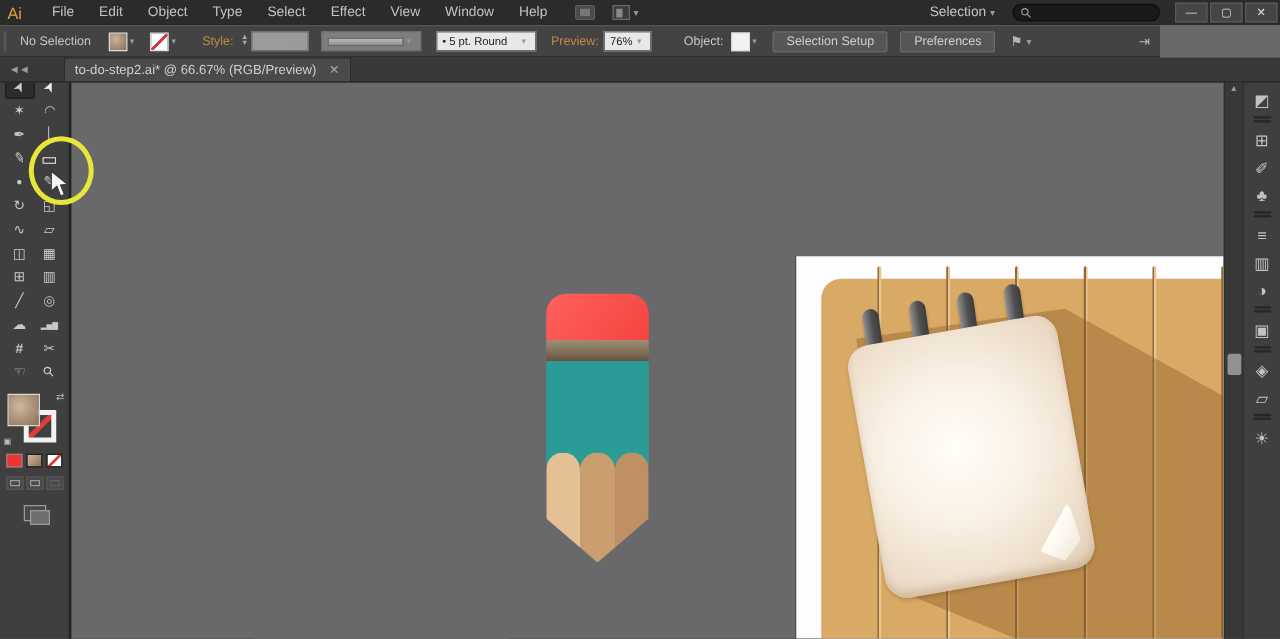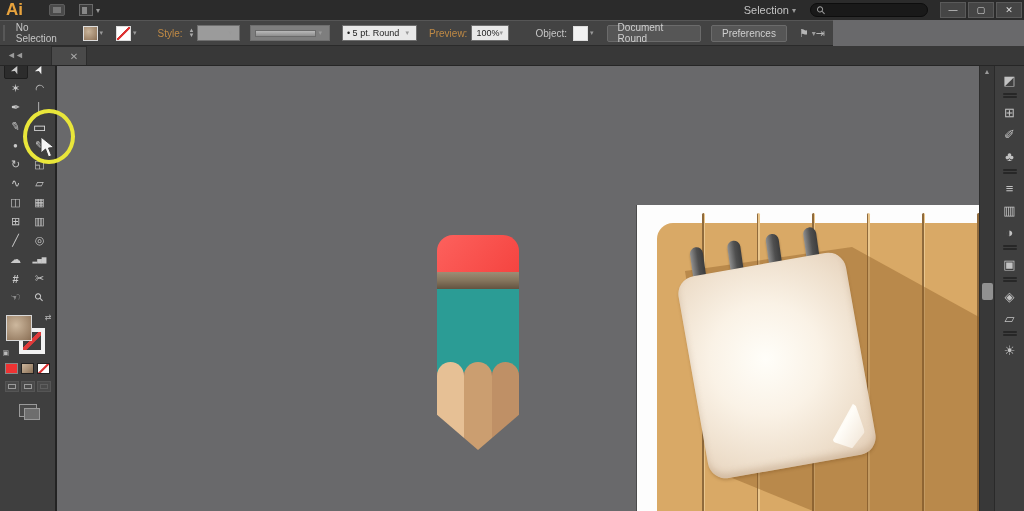--- a/index.html
+++ b/index.html
@@ -3,41 +3,41 @@
 <meta charset="utf-8">
 <style>
   * { box-sizing: border-box; margin: 0; padding: 0; }
   html,body { width:1024px; height:511px; overflow:hidden; background:#222;
     font-family:"Liberation Sans", sans-serif; }
   #app { position:relative; width:1024px; height:511px; background:var(--canvas); }
 
   
   .menubar { position:absolute; left:0; top:0; width:1024px; height:20px;
     background:var(--menubar); display:flex; align-items:center; z-index:10; }
-  .ai-logo { color:var(--logoOrange); font-weight:bold; font-size:17px; margin:0 14px 0 6px; }
+  .ai-logo { color:var(--logoOrange); font-weight:normal; font-size:13px; margin:0 14px 0 6px; }
   .menu-item { color:#c3c3c3; font-size:11px; padding:0 10px; line-height:20px; }
   .mb-icon { width:16px; height:12px; background:#4a4a4a; border:1px solid #5d5d5d;
     border-radius:2px; margin-left:12px; position:relative; }
   .mb-icon::after{ content:""; position:absolute; left:3px; top:2px; width:8px; height:6px; background:#777; }
   .mb-arrange { margin-left:14px; display:flex; align-items:center; }
   .mb-arrange .pane { width:14px; height:12px; border:1px solid #6a6a6a; background:#3c3c3c;
     position:relative; }
   .mb-arrange .pane::after { content:""; position:absolute; left:2px; top:2px; width:5px; height:7px; background:#888; }
   .dd-arrow { color:#9a9a9a; font-size:8px; margin-left:3px; }
   .workspace { margin-left:auto; color:#c3c3c3; font-size:11px; display:flex; align-items:center; }
   .searchbox { width:118px; height:14px; background:#191919; border:1px solid #0d0d0d;
     border-radius:7px; margin:0 10px 0 14px; color:#888; font-size:10px;
     display:flex; align-items:center; padding:0 6px; }
   .search-glyph { display:inline-block; transform:rotate(-45deg); font-size:11px; color:#9a9a9a; }
   .winbtns { display:flex; margin-right:2px; }
   .winbtn { width:26px; height:16px; background:#454545; border:1px solid #5a5a5a;
     color:#ddd; font-size:9px; display:flex; align-items:center; justify-content:center; margin-left:2px; }
 
   
-  .controlbar { position:absolute; left:0; top:20px; width:833px; height:26px;
+  .controlbar { position:absolute; left:0; top:20px; width:928px; height:26px;
     background:var(--controlbar); border-top:1px solid #565656; border-bottom:1px solid #2a2a2a;
     display:flex; align-items:center; z-index:10; font-size:10px; color:#c6c6c6; }
   .cb-grip { width:5px; height:16px; border-left:2px solid #585858; margin:0 4px 0 3px; }
   .cb-label { padding:0 4px; }
   .cb-accent { color:var(--accentLabel); }
   .swatch-wrap { display:flex; align-items:center; margin-left:10px; }
   .swatch { width:15px; height:15px; border:1px solid #1f1f1f; }
   .swatch.fill-brown { background:radial-gradient(circle at 35% 35%, #c9b49a, #8a6f55); border:1px solid #ddd; }
   .swatch.stroke-none { background:linear-gradient(135deg, #fff 44%, #d33 46%, #d33 56%, #fff 58%); border:1px solid #ddd; }
   .swatch.style-white { background:#f2f2f2; border:1px solid #ddd; }
@@ -154,20 +154,32 @@
   .dock-icon { height:22px; display:flex; align-items:center; justify-content:center;
     color:#c2c2c2; font-size:13px; }
 </style>
 </head>
 <body>
 
 <div id="app">
 
   <div class="menubar">
     <span class="ai-logo">Ai</span>
+    <div style="display:flex">
+
+    <span class="menu-item">File</span>
+        <span class="menu-item">Edit</span>
+        <span class="menu-item">Object</span>
+        <span class="menu-item">Type</span>
+        <span class="menu-item">Select</span>
+        <span class="menu-item">Effect</span>
+        <span class="menu-item">View</span>
+        <span class="menu-item">Window</span>
+        <span class="menu-item">Help</span>
+      </div>
     <span class="mb-icon"></span>
     <span class="mb-arrange">
       <span class="pane"></span>
         <span class="dd-arrow">▾</span>
     </span>
     <span class="workspace">
       <span>Selection</span>
       <span class="dd-arrow">▾</span>
     </span>
     <span class="searchbox">
@@ -202,40 +214,41 @@
     <span class="cb-select dark" style="width:80px;margin-left:10px">
       <span class="profile-bar"></span>
       <span class="mini-arrow">▾</span>
     </span>
     <span class="cb-select light" style="width:80px;margin-left:12px">
       <span style="font-size:9px">• 5 pt. Round</span>
       <span style="margin-left:auto" class="mini-arrow">▾</span>
     </span>
     <span class="cb-label cb-accent" style="margin-left:8px">Preview:</span>
     <span class="cb-select light" style="width:38px">
-      <span style="font-size:9px">100%</span>
+      <span style="font-size:9px">76%</span>
       <span style="margin-left:auto" class="mini-arrow">▾</span>
     </span>
     <span class="cb-label" style="margin-left:22px">Object:</span>
     <span class="swatch-wrap" style="margin-left:2px">
       <span class="swatch style-white"></span>
       <span class="mini-arrow">▾</span>
     </span>
-    <span class="cb-btn">Document Round</span>
+    <span class="cb-btn">Selection Setup</span>
     <span class="cb-btn">Preferences</span>
     <span class="cb-flyout">
       <span>⚑</span>
       <span class="dd-arrow">▾</span>
     </span>
     <span class="cb-right-icon">⇥</span>
   </div>
 
   <div class="tabbar">
     <span class="collapse-left">◄◄</span>
     <span class="doc-tab">
+      <span>to-do-step2.ai* @ 66.67% (RGB/Preview)</span>
       <span class="tab-close">✕</span>
     </span>
   </div>
 
   <div class="toolbar">
     <div class="tb-drag"></div>
     <div class="tools">
 
         <div class="tool pressed">
           <span style="transform:rotate(-65deg)">➤</span>

